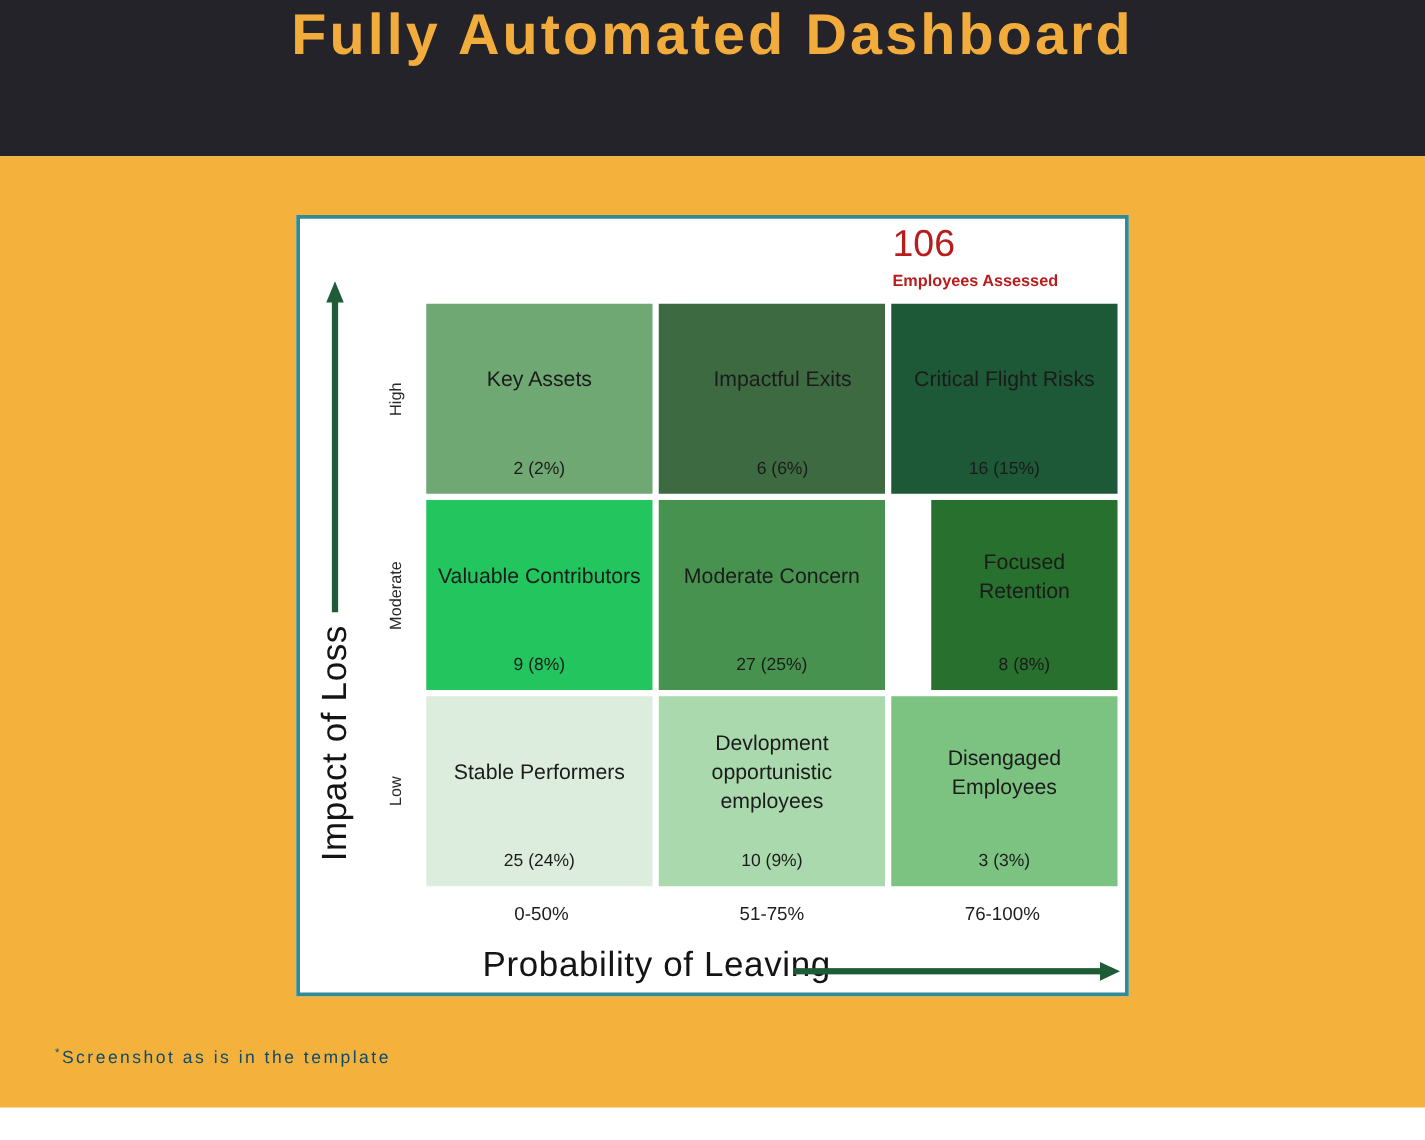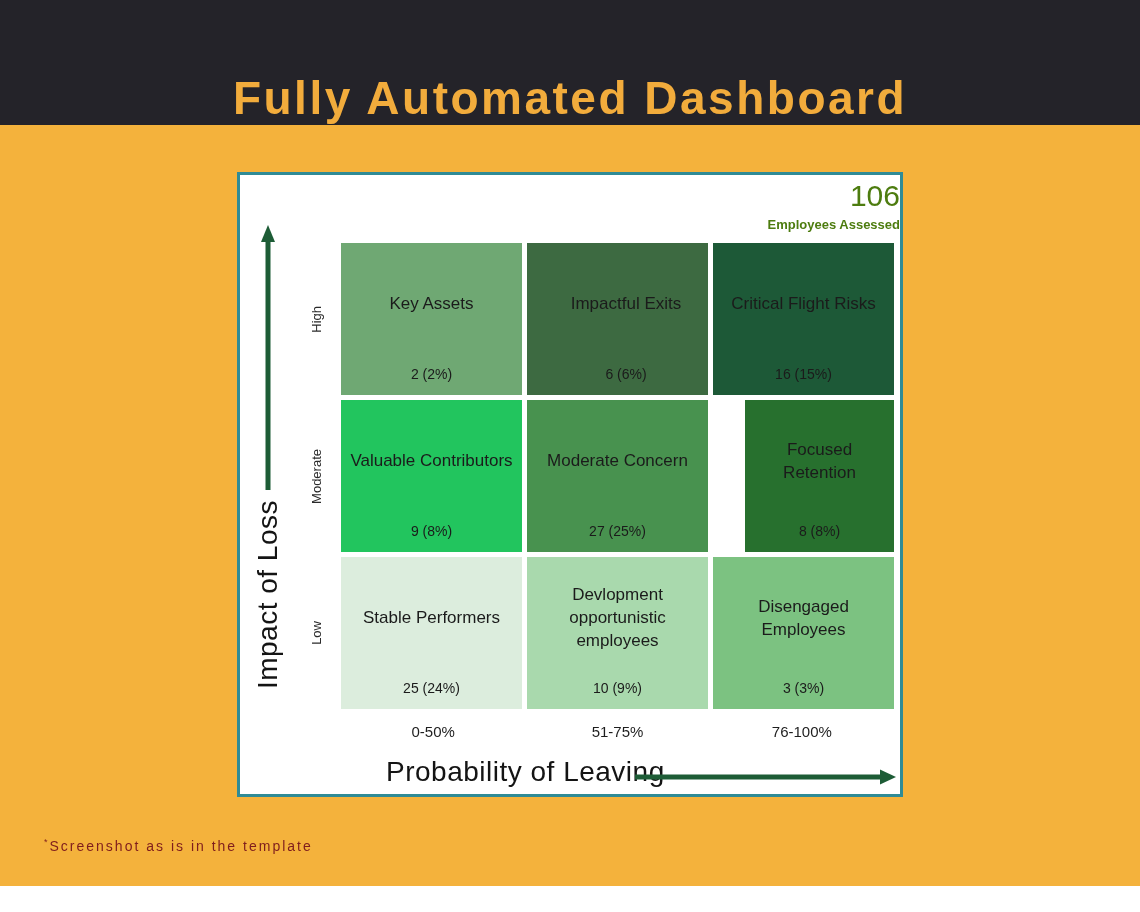--- a/index.html
+++ b/index.html
@@ -10,21 +10,21 @@
     width: 1140px;
     height: 912px;
     background: #ffffff;
     overflow: hidden;
   }
   
   .header {
     position: absolute; left: 0; top: 0;
     width: 1140px; height: 125px;
     background: #242329;
-    display: flex; align-items: flex-end; justify-content: center;
+    display: flex; align-items: flex-start; justify-content: center;
   }
   .header-title {
     color: #F2AC3C;
     font-size: 46px;
     font-weight: 800;
     letter-spacing: 2.5px;
   }
   
   .orange {
     position: absolute; left: 0; top: 125px;
@@ -32,22 +32,22 @@
     background: #F4B23C;
   }
   
   .card {
     position: absolute; left: 237px; top: 47px;
     width: 666px; height: 625px;
     background: #ffffff;
     border: 3px solid #2F8B96;
   }
   .total {
-    position: absolute; left: 460px; top: 4px; width: 200px;
-    text-align: right; color: #4d7c0f;
+    position: absolute; left: 474px; top: 4px; width: 200px;
+    text-align: left; color: #b91c1c;
   }
   .total-value { font-size: 30px; line-height: 1.1; }
   .total-label { font-size: 13px; margin-top: 5px; font-weight: bold; }
   
   .y-arrow { position: absolute; left: 20px; top: 50px; }
   .y-title-wrap {
     position: absolute; left: 0; top: 322px; width: 56px; height: 195px;
     display: flex; align-items: center; justify-content: center;
   }
   .vtext { writing-mode: vertical-rl; transform: rotate(180deg); }
@@ -94,21 +94,21 @@
   }
   .xticks div { text-align: center; }
   .x-title {
     position: absolute; left: 105px; top: 581px;
     font-size: 28px; color: #141414; letter-spacing: 0.5px; margin-left: 41px;
   }
   .x-arrow { position: absolute; left: 395px; top: 594px; }
   
   .footnote {
     position: absolute; left: 44px; top: 712px;
-    font-size: 14px; letter-spacing: 2px; color: #7f1d1d; font-weight: 500;
+    font-size: 14px; letter-spacing: 2px; color: #0c4a6e; font-weight: 500;
   }
   .footnote sup { font-size: 9px; vertical-align: super; }
 </style>
 </head>
 <body>
 
 <div class="stage">
 
   <div class="header">
     <div class="header-title">Fully Automated Dashboard</div>

